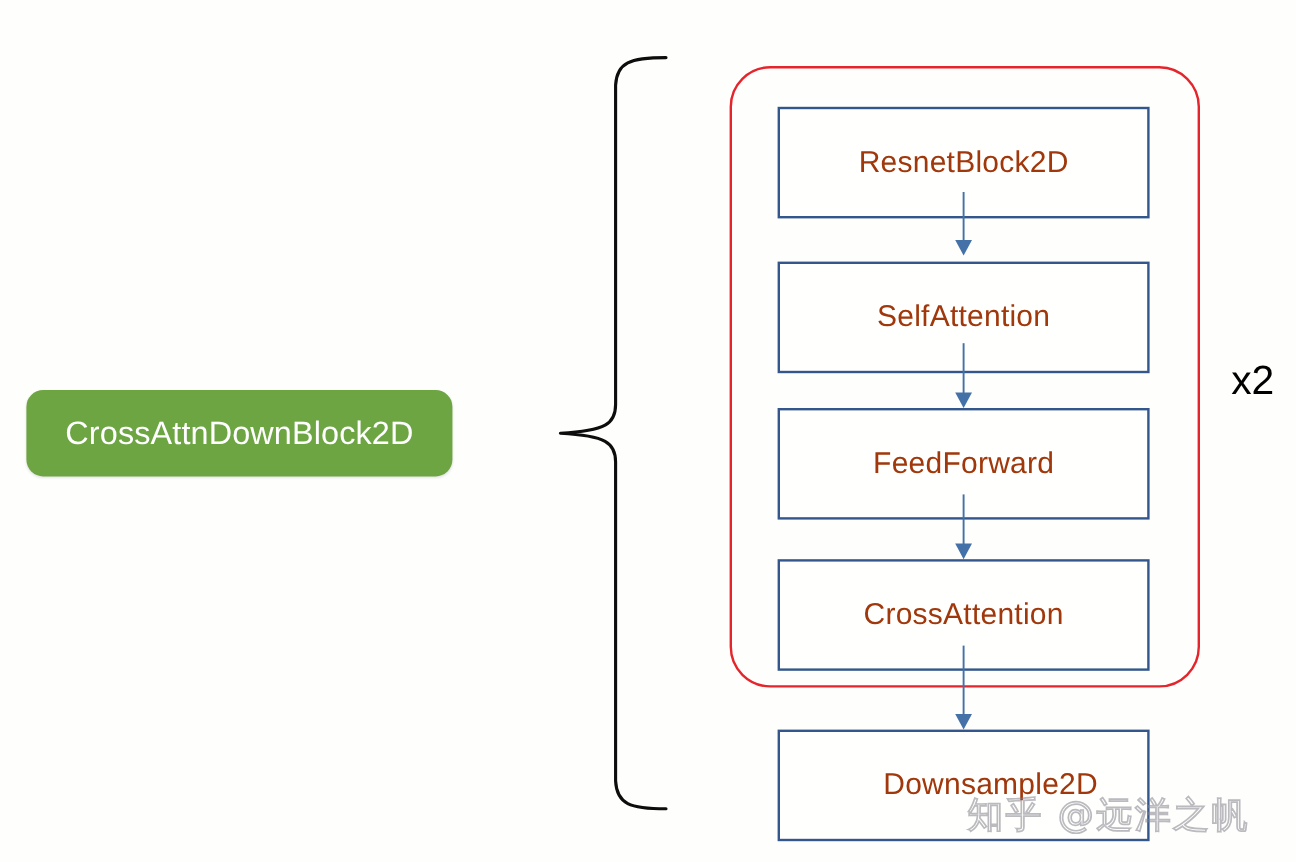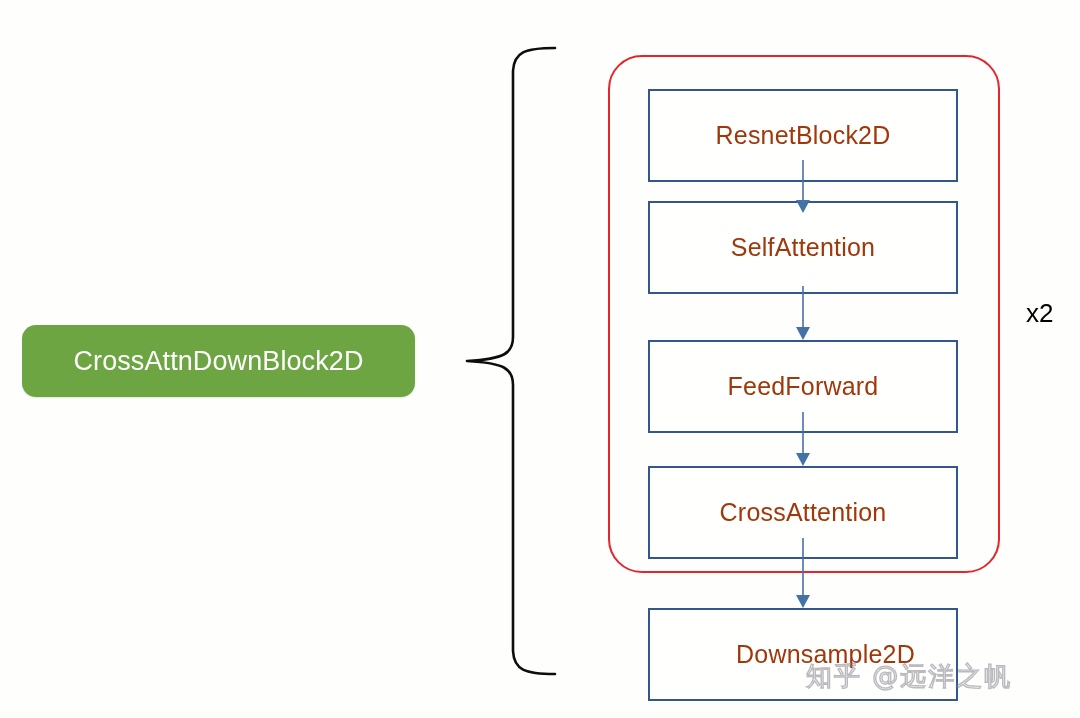--- a/index.html
+++ b/index.html
@@ -20,21 +20,21 @@
     width: 1080px;
     height: 718px;
     background: #fefefc;
   }
 
   
   .green-block {
     position: absolute;
     left: 22px;
     top: 325px;
-    width: 393px;
+    width: 355px;
     height: 72px;
     background: #6da543;
     border-radius: 14px;
     display: flex;
     align-items: center;
     justify-content: center;
     box-shadow: 0 1px 2px rgba(0,0,0,0.10);
   }
   .green-block .label {
     color: #ffffff;
@@ -84,21 +84,21 @@
   .node-box .node-label {
     color: #a0380c;
     font-size: 25px;
     font-family: "Liberation Sans", sans-serif;
     font-weight: 400;
     white-space: nowrap;
     letter-spacing: 0.2px;
   }
 
   .node-1 { top: 89px; }
-  .node-2 { top: 201px; }
+  .node-2 { top: 218px; }
   .node-3 { top: 340px; }
   .node-4 { top: 466px; }
   .node-5 { top: 608px; padding-left: 45px; }
 
   
   .arrow-svg {
     position: absolute;
     left: 780px;
     width: 46px;
     overflow: visible;
@@ -107,31 +107,31 @@
   .arrow-2 { top: 286px;  height: 55px; }
   .arrow-3 { top: 412px;  height: 55px; }
   .arrow-4 { top: 538px;  height: 71px; }
 
   
   .x2-label {
     position: absolute;
     left: 1026px;
     top: 298px;
     color: #000000;
-    font-size: 26px;
+    font-size: 34px;
     font-family: "Liberation Sans", sans-serif;
     white-space: nowrap;
   }
 
   
   .watermark {
     position: absolute;
     left: 806px;
     top: 659px;
-    font-size: 26px;
+    font-size: 30px;
     font-family: "DejaVu Sans", sans-serif;
     color: rgba(255,255,255,0.0);
     -webkit-text-stroke: 1.4px rgba(130,130,140,0.55);
     letter-spacing: 2px;
     white-space: nowrap;
     pointer-events: none;
   }
 </style>
 </head>
 <body>

